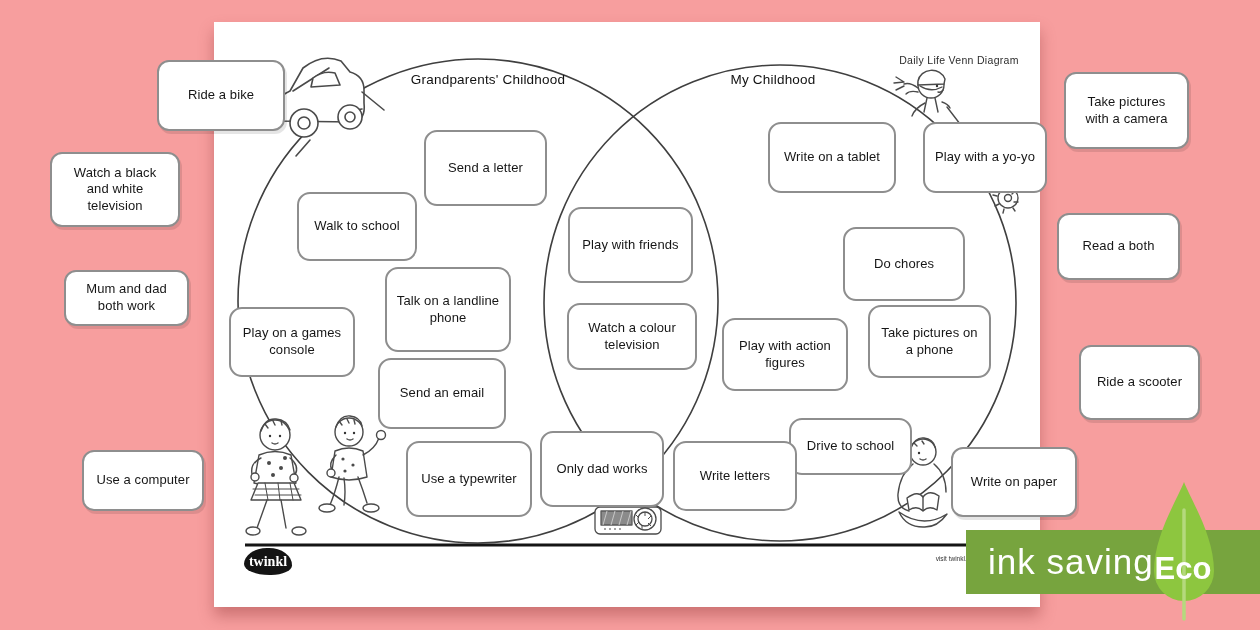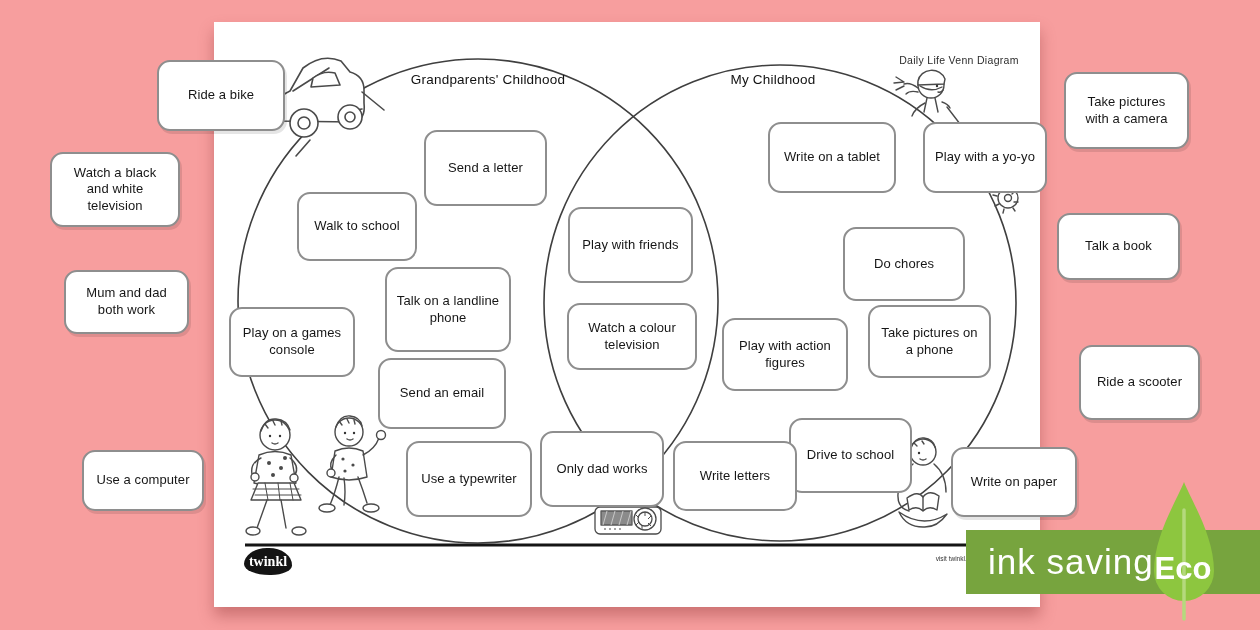--- a/index.html
+++ b/index.html
@@ -24,21 +24,21 @@
     z-index:4;letter-spacing:0.2px;
   }
   .venn-label.left{left:184px;width:180px;}
   .venn-label.right{left:499px;width:120px;}
   .card{
     position:absolute;background:#fff;border:2px solid #8e8e8e;border-radius:13px;
     display:flex;align-items:center;justify-content:center;text-align:center;
     font-size:13px;line-height:1.28;color:#161616;padding:4px 9px;
     box-sizing:border-box;z-index:5;letter-spacing:0.1px;
   }
-  .card.outer{box-shadow:2px 3px 0 rgba(0,0,0,0.10);}
+  .card.outer{box-shadow:2px 3px 0 rgba(0,0,0,0.10);border-radius:12px;}
   .twinkl-logo{
     position:absolute;left:30px;top:526px;width:48px;height:27px;background:#141414;
     border-radius:50% 50% 45% 55% / 62% 66% 38% 42%;
     color:#fff;font-size:14px;font-weight:bold;display:flex;align-items:center;
     justify-content:center;z-index:4;font-family:Liberation Serif, serif;
   }
   .visit-text{
     position:absolute;left:690px;top:533px;width:75px;font-size:6.5px;color:#333;
     z-index:4;text-align:right;
   }
@@ -157,44 +157,44 @@
   <div class="page-title">Daily Life Venn Diagram</div>
   <div class="venn-label left">Grandparents' Childhood</div>
   <div class="venn-label right">My Childhood</div>
 
   <div class="twinkl-logo">twinkl</div>
   <div class="visit-text">visit twinkl.com</div>
 </div>
 
 <div class="card outer" style="left:157px;top:60px;width:128px;height:71px;">Ride a bike</div>
 <div class="card outer" style="left:50px;top:152px;width:130px;height:75px;">Watch a black and white television</div>
-<div class="card outer" style="left:64px;top:270px;width:125px;height:64px;">Mum and dad both work</div>
+<div class="card outer" style="left:64px;top:270px;width:125px;height:56px;">Mum and dad both work</div>
 <div class="card outer" style="left:82px;top:450px;width:122px;height:61px;">Use a computer</div>
 <div class="card outer" style="left:1064px;top:72px;width:125px;height:77px;">Take pictures with a camera</div>
-<div class="card outer" style="left:1057px;top:213px;width:123px;height:67px;">Talk a book</div>
+<div class="card outer" style="left:1057px;top:213px;width:123px;height:67px;">Read a both</div>
 <div class="card outer" style="left:1079px;top:345px;width:121px;height:75px;">Ride a scooter</div>
 <div class="card outer" style="left:951px;top:447px;width:126px;height:70px;">Write on paper</div>
 
 <div class="card" style="left:424px;top:130px;width:123px;height:76px;">Send a letter</div>
 <div class="card" style="left:297px;top:192px;width:120px;height:69px;">Walk to school</div>
 <div class="card" style="left:385px;top:267px;width:126px;height:85px;">Talk on a landline phone</div>
 <div class="card" style="left:229px;top:307px;width:126px;height:70px;">Play on a games console</div>
 <div class="card" style="left:378px;top:358px;width:128px;height:71px;">Send an email</div>
 <div class="card" style="left:406px;top:441px;width:126px;height:76px;">Use a typewriter</div>
 
 <div class="card" style="left:568px;top:207px;width:125px;height:76px;">Play with friends</div>
 <div class="card" style="left:567px;top:303px;width:130px;height:67px;">Watch a colour television</div>
 <div class="card" style="left:540px;top:421px;width:124px;height:76px;margin-top:10px;">Only dad works</div>
 
 <div class="card" style="left:768px;top:122px;width:128px;height:71px;">Write on a tablet</div>
 <div class="card" style="left:923px;top:122px;width:124px;height:71px;">Play with a yo-yo</div>
 <div class="card" style="left:843px;top:227px;width:122px;height:74px;">Do chores</div>
 <div class="card" style="left:868px;top:305px;width:123px;height:73px;">Take pictures on a phone</div>
 <div class="card" style="left:722px;top:318px;width:126px;height:73px;">Play with action figures</div>
-<div class="card" style="left:789px;top:418px;width:123px;height:75px;">Drive to school</div>
+<div class="card" style="left:789px;top:418px;width:123px;height:57px;">Drive to school</div>
 <div class="card" style="left:673px;top:441px;width:124px;height:70px;">Write letters</div>
 
 <div class="eco-bar">
   <span class="ink-label">ink saving</span>
 </div>
 <svg class="eco-leaf" viewBox="0 0 76 146">
   <path d="M38,4 C30,24 8,58 8,93 a30,30 0 0 0 60,0 C68,58 46,24 38,4 Z" fill="#8dc63f"></path>
   <path d="M38,32 L38,141" stroke="#b4d97d" stroke-width="3.5" stroke-linecap="round"></path>
   <text x="37" y="101" text-anchor="middle" font-size="31" font-weight="bold" fill="#ffffff" font-family="Liberation Sans, sans-serif">Eco</text>
 </svg>

